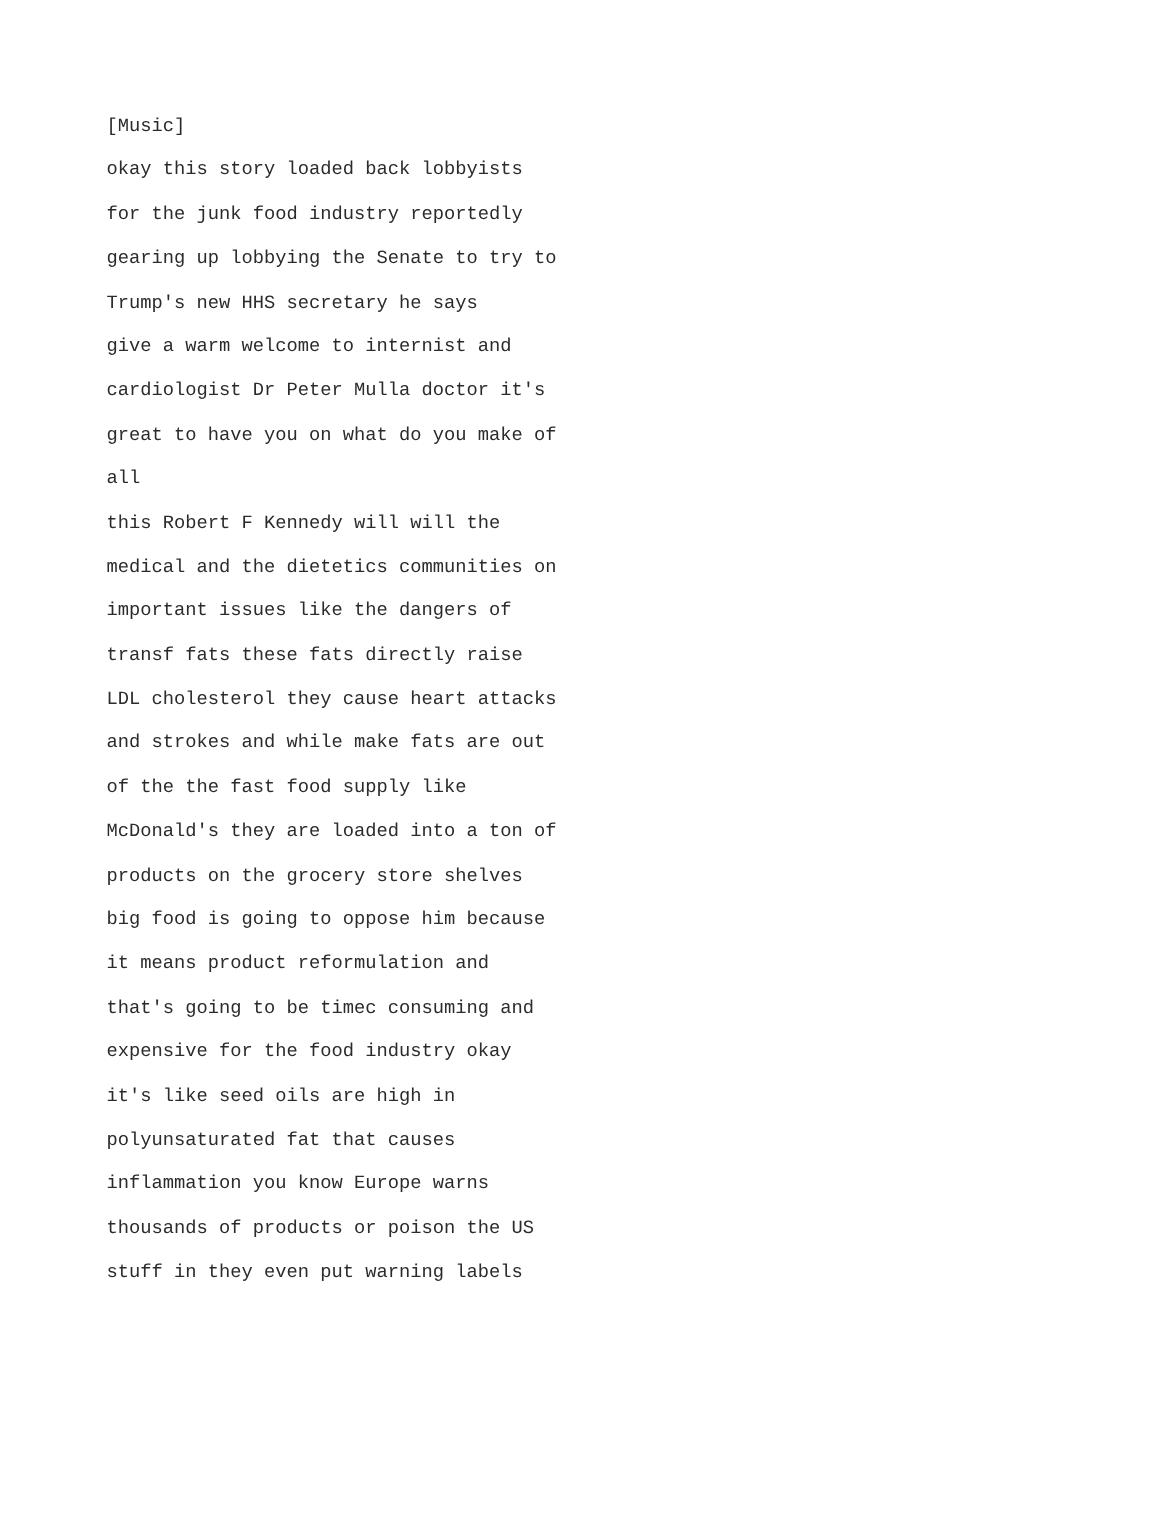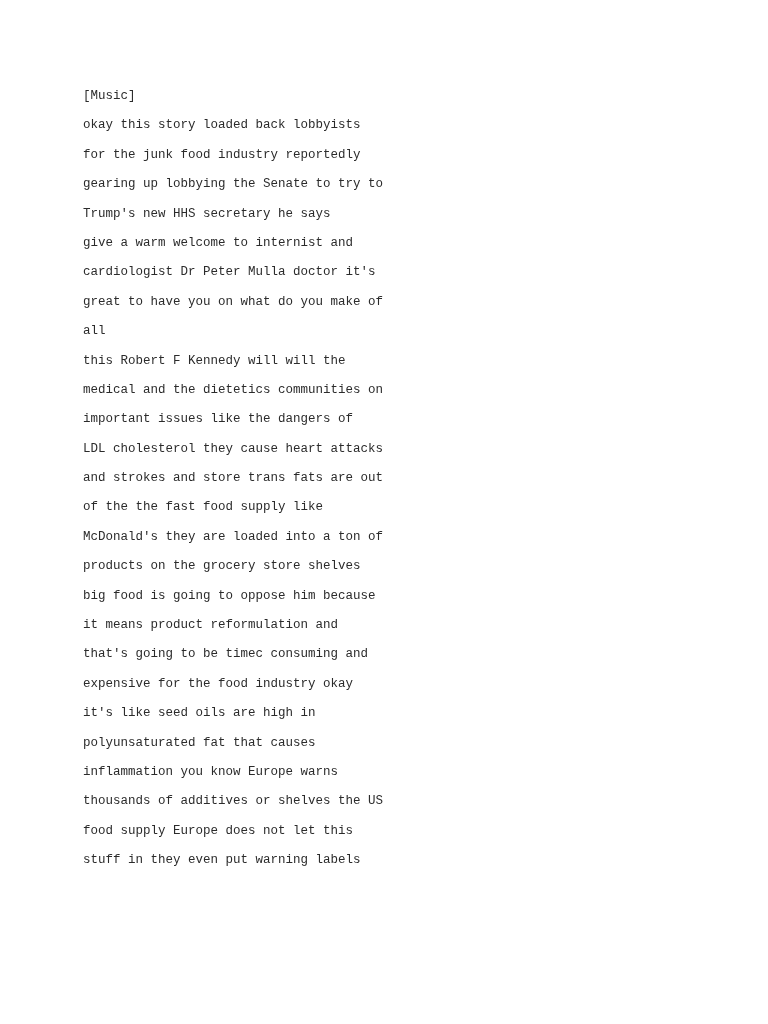--- a/index.html
+++ b/index.html
@@ -10,21 +10,21 @@
     body {
       width: 768px;
       height: 1024px;
       position: relative;
       overflow: hidden;
     }
     .transcript {
       position: absolute;
       left: 71px;
       top: 70px;
-      margin: 12px;
+      margin: 0;
       padding: 0;
       list-style: none;
     }
     .line {
       font-family: "Liberation Mono", "DejaVu Sans Mono", monospace;
       font-size: 12.5px;
       line-height: 29.4px;
       height: 29.4px;
       color: #2b2b2b;
       white-space: pre;
@@ -40,28 +40,28 @@
   <p class="line">for the junk food industry reportedly</p>
   <p class="line">gearing up lobbying the Senate to try to</p>
   <p class="line">Trump's new HHS secretary he says</p>
   <p class="line">give a warm welcome to internist and</p>
   <p class="line">cardiologist Dr Peter Mulla doctor it's</p>
   <p class="line">great to have you on what do you make of</p>
   <p class="line">all</p>
   <p class="line">this Robert F Kennedy will will the</p>
   <p class="line">medical and the dietetics communities on</p>
   <p class="line">important issues like the dangers of</p>
+  <p class="line">transf fats these fats directly raise</p>
   <p class="line">LDL cholesterol they cause heart attacks</p>
-  <p class="line">and strokes and store trans fats are out</p>
+  <p class="line">and strokes and while make fats are out</p>
   <p class="line">of the the fast food supply like</p>
   <p class="line">McDonald's they are loaded into a ton of</p>
   <p class="line">products on the grocery store shelves</p>
   <p class="line">big food is going to oppose him because</p>
   <p class="line">it means product reformulation and</p>
   <p class="line">that's going to be timec consuming and</p>
   <p class="line">expensive for the food industry okay</p>
   <p class="line">it's like seed oils are high in</p>
   <p class="line">polyunsaturated fat that causes</p>
   <p class="line">inflammation you know Europe warns</p>
-  <p class="line">thousands of additives or shelves the US</p>
-  <p class="line">food supply Europe does not let this</p>
+  <p class="line">thousands of products or poison the US</p>
   <p class="line">stuff in they even put warning labels</p>
 </div>
 
 </body></html>

